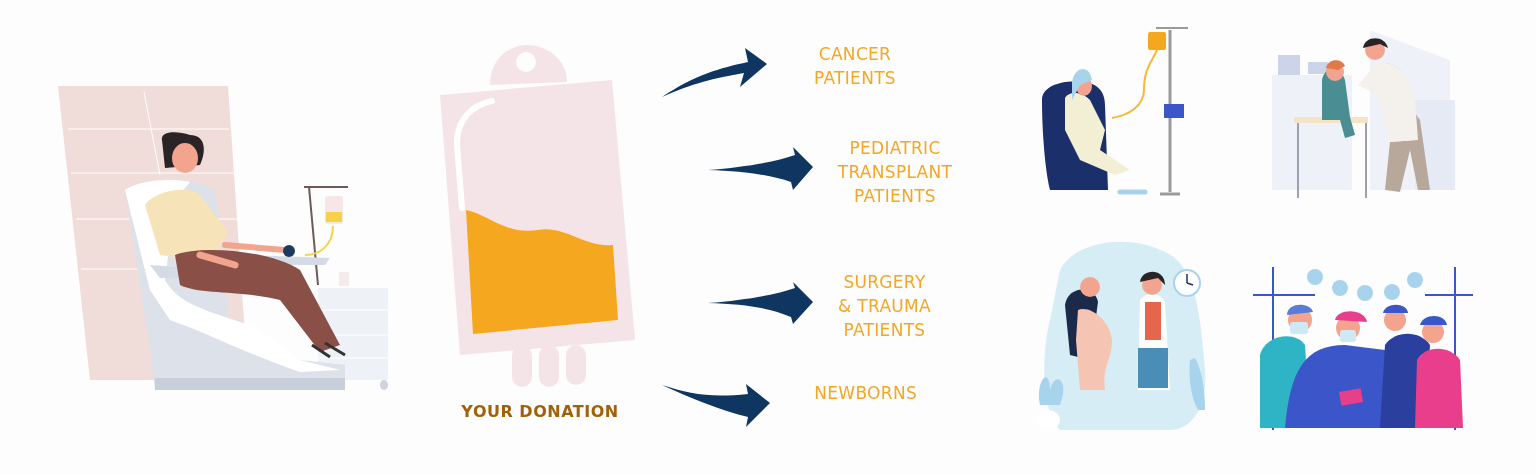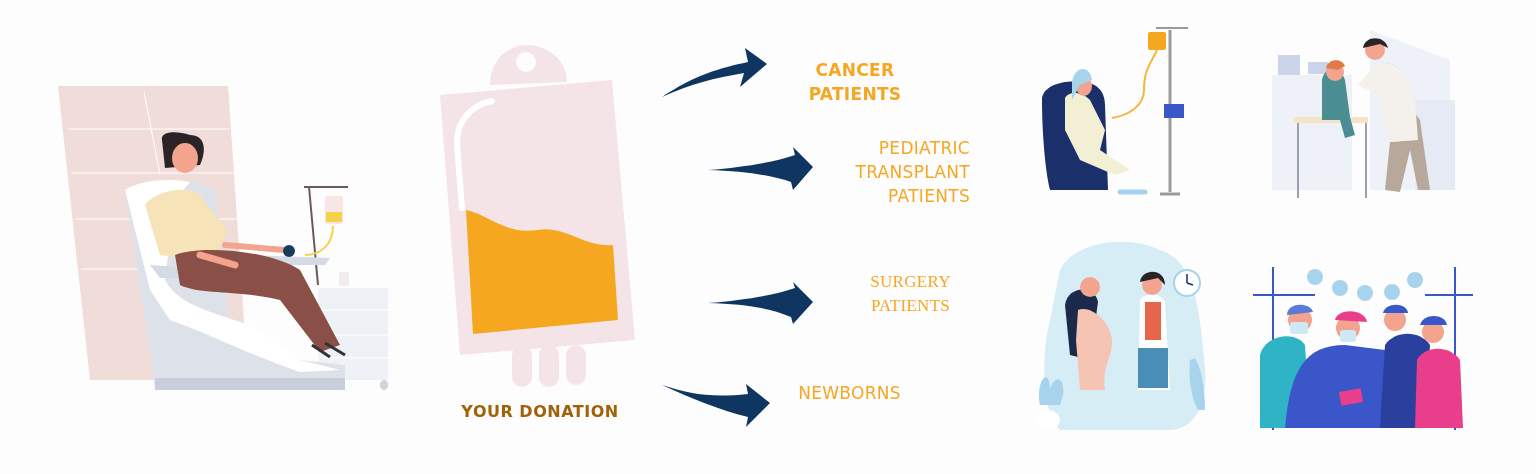--- a/index.html
+++ b/index.html
@@ -70,34 +70,35 @@
 <svg style="left:705px;top:145px" width="115" height="50" viewBox="0 0 115 50">
   <path d="M3,25 C40,22 70,17 90,10 L88,2 L108,22 L88,45 L86,37 C65,30 40,26 3,25 Z" fill="#0e3661"></path>
 </svg>
 <svg style="left:705px;top:280px" width="115" height="50" viewBox="0 0 115 50">
   <path d="M3,23 C40,20 70,15 90,8 L88,2 L108,22 L88,44 L86,37 C65,28 40,24 3,23 Z" fill="#0e3661"></path>
 </svg>
 <svg style="left:660px;top:380px" width="120" height="50" viewBox="0 0 120 50">
   <path d="M2,5 C30,14 50,18 88,14 L86,4 L110,23 L86,47 L88,37 C60,30 30,18 2,5 Z" fill="#0e3661"></path>
 </svg>
 
-<div class="label" style="left:795px;top:58px;width:120px;font-weight:bold;">
+<div class="label" style="left:795px;top:42px;width:120px;">
   <span>CANCER</span>
   <span>PATIENTS</span>
 </div>
-<div class="label" style="left:820px;top:136px;width:150px;text-align:right;">
+<div class="label" style="left:820px;top:136px;width:150px;">
   <span>PEDIATRIC</span>
   <span>TRANSPLANT</span>
   <span>PATIENTS</span>
 </div>
-<div class="label" style="left:848px;top:270px;width:125px;font-family:Liberation Serif, serif;">
+<div class="label" style="left:822px;top:270px;width:125px;">
   <span>SURGERY</span>
+  <span>&amp; TRAUMA</span>
   <span>PATIENTS</span>
 </div>
-<div class="label" style="left:782px;top:381px;width:135px;">
+<div class="label" style="left:782px;top:381px;width:135px;text-align:right;">
   <span>NEWBORNS</span>
 </div>
 
 <svg style="left:1020px;top:20px" width="220" height="190" viewBox="0 0 220 190">
   <line x1="150" y1="10" x2="150" y2="172" stroke="#9a9a9a" stroke-width="3"></line>
   <line x1="136" y1="8" x2="168" y2="8" stroke="#9a9a9a" stroke-width="2"></line>
   <rect x="128" y="12" width="18" height="18" rx="2" fill="#f5a81f"></rect>
   <path d="M137,30 C130,45 124,50 124,70 C124,85 110,95 92,98" stroke="#f5b83a" stroke-width="2" fill="none"></path>
   <rect x="144" y="84" width="20" height="14" fill="#3a56c8"></rect>
   <path d="M140,174 L160,174" stroke="#9a9a9a" stroke-width="3"></path>

